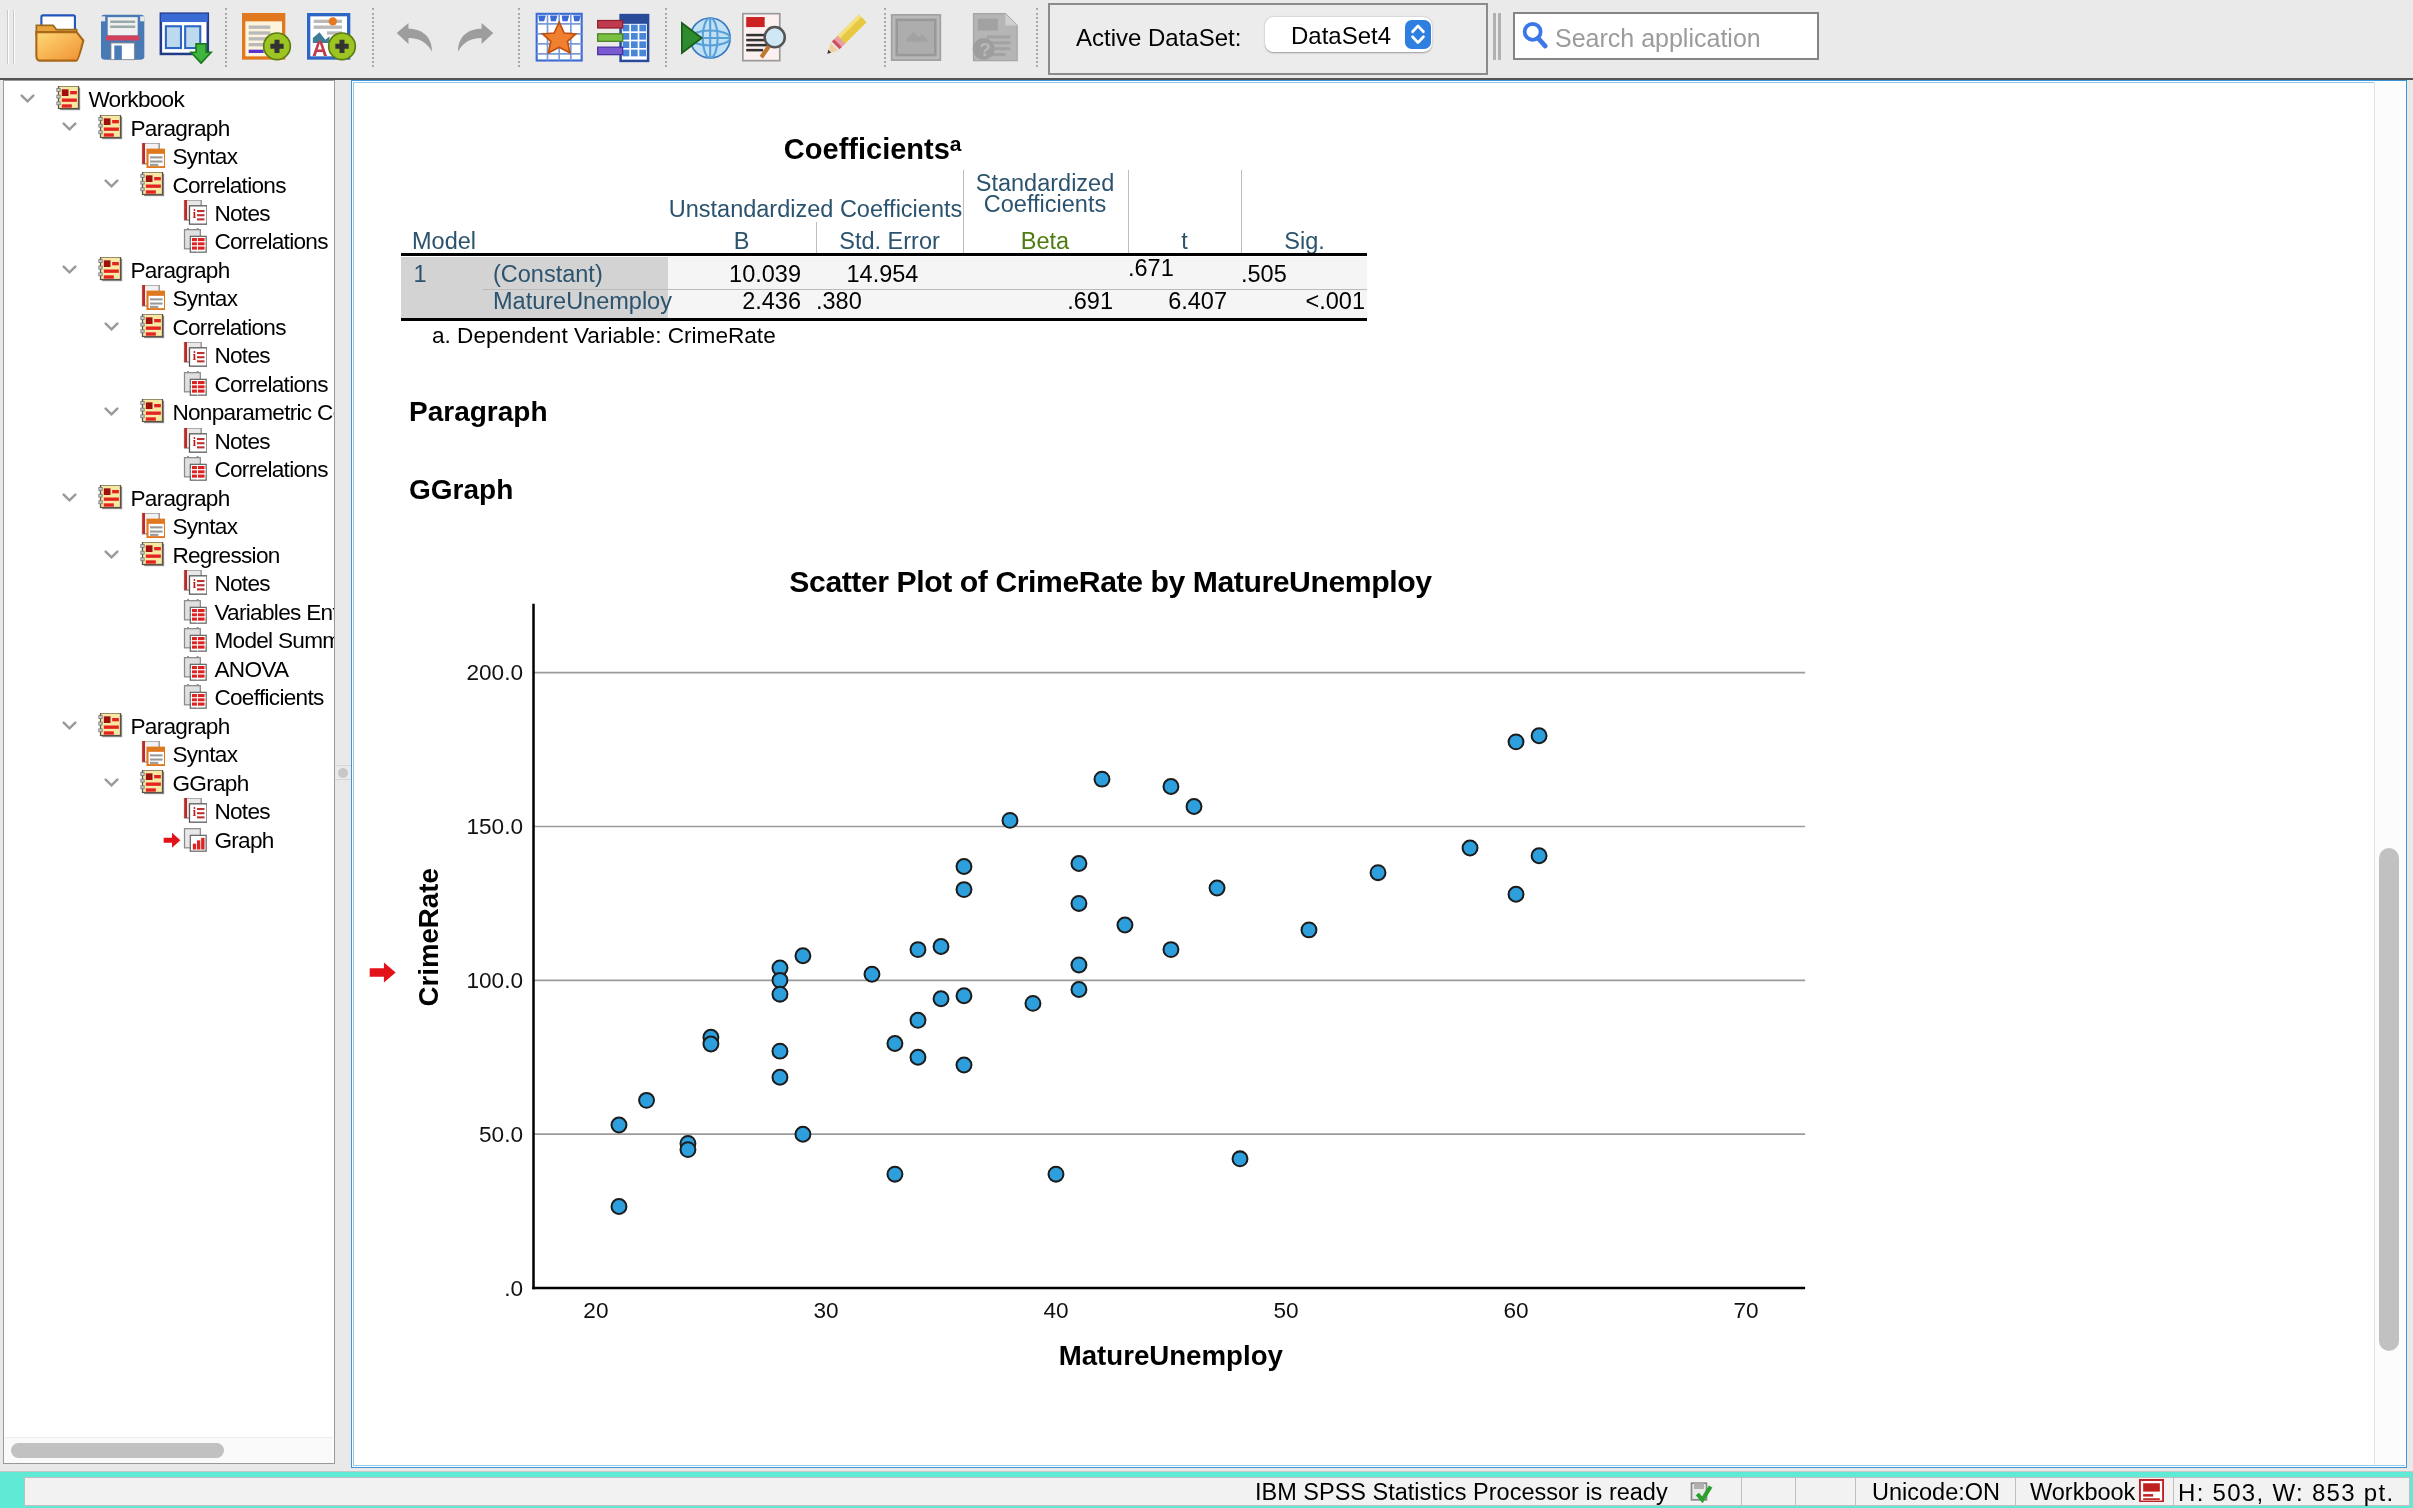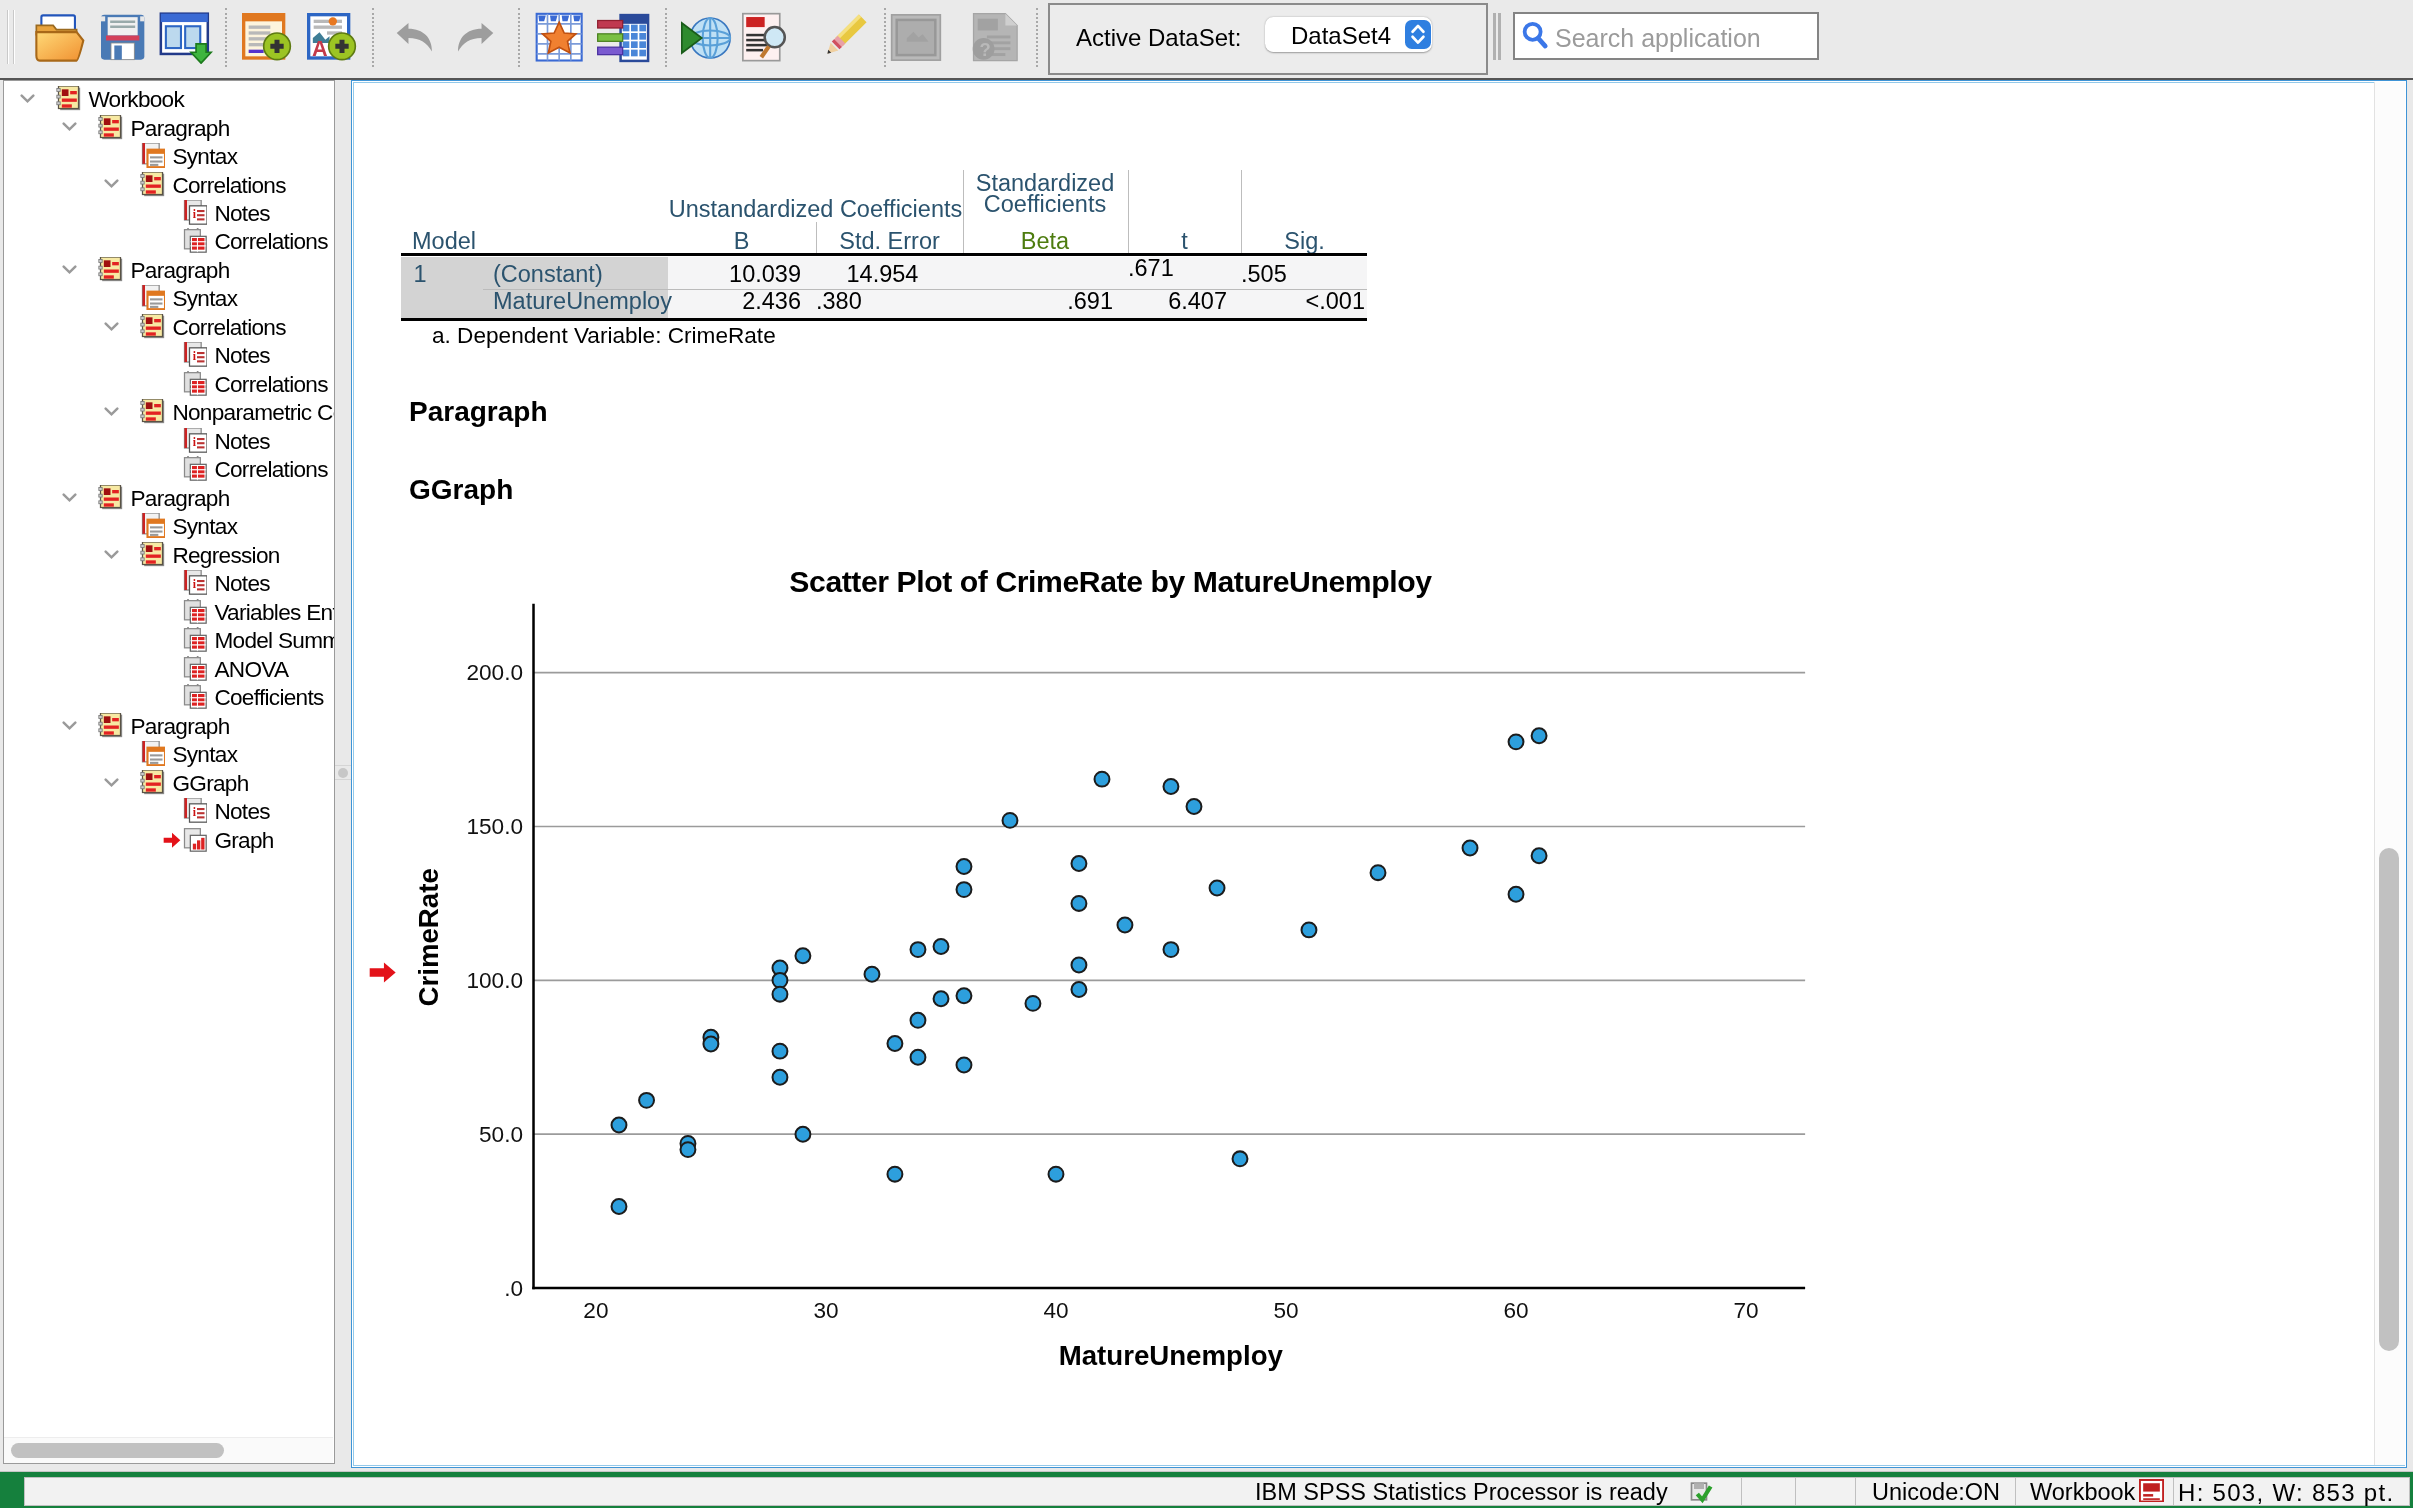--- a/index.html
+++ b/index.html
@@ -578,20 +578,21 @@
 </div>
 
 <div style="position:absolute;left:335px;top:765px;width:16px;height:15px;border-top:0.8px solid #d5d5d5;border-bottom:0.8px solid #d5d5d5"></div>
 <div style="position:absolute;left:338px;top:768px;width:10px;height:10px;background:#c7c7c7;border-radius:50%"></div>
 
 <div style="position:absolute;left:351px;top:80px;width:2056px;height:1388px;background:#fff;border:1.7px solid #3f94d6">
   <div style="position:absolute;left:0.8px;top:0.8px;right:0.8px;bottom:0.8px;border:0.8px solid #93c9ea"></div>
 </div>
 
 <div style="position:absolute;left:401px;top:126px;width:966px;height:243px;font-size:23.5px">
+  <div style="position:absolute;left:0;right:0;top:5.9px;text-align:center;font-size:29px;font-weight:bold;color:#000;right:22.6px!important">Coefficients<span style="font-size:21px;vertical-align:8.4px">a</span></div>
 
   <div style="position:absolute;left:562px;top:44px;width:0.8px;height:85px;background:#bdbdbd"></div>
   <div style="position:absolute;left:727px;top:44px;width:0.8px;height:85px;background:#bdbdbd"></div>
   <div style="position:absolute;left:840px;top:44px;width:0.8px;height:85px;background:#bdbdbd"></div>
   <div style="position:absolute;left:415px;top:96px;width:0.8px;height:32px;background:#bdbdbd"></div>
 
   <div style="position:absolute;left:267px;top:70px;width:295px;text-align:center;color:#2b536e">Unstandardized Coefficients</div>
   <div style="position:absolute;left:562px;top:47px;width:164px;text-align:center;color:#2b536e;line-height:21px">Standardized<br>Coefficients</div>
   <div style="position:absolute;left:11px;top:102px;color:#2b536e">Model</div>
   <div style="position:absolute;left:267px;top:102px;width:147px;text-align:center;color:#2b536e">B</div>
@@ -695,21 +696,21 @@
 <text x="1809.0" y="1572" text-anchor="middle" font-size="27" fill="#111">60</text>
 <text x="2083.5" y="1572" text-anchor="middle" font-size="27" fill="#111">70</text>
 <text x="1397" y="1628" text-anchor="middle" font-size="33" font-weight="bold" fill="#000">MatureUnemploy</text>
 <text x="522" y="1118" text-anchor="middle" font-size="33" font-weight="bold" fill="#000" transform="rotate(-90 522 1118)">CrimeRate</text>
 <polygon points="441,1155 458,1155 458,1148 472,1160 458,1172 458,1165 441,1165" fill="#e31219"></polygon>
 </svg>
 
 <div style="position:absolute;left:2374px;top:82px;width:31px;height:1383px;background:#fcfcfc;border-left:0.8px solid #e2e2e2"></div>
 <div style="position:absolute;left:2379px;top:848px;width:20px;height:503px;background:#c1c1c1;border-radius:10px"></div>
 
-<div style="position:absolute;left:0px;top:1471px;width:2413px;height:38px;background:#15803d;border-top:1.7px solid #c6c6c6">
+<div style="position:absolute;left:0px;top:1471px;width:2413px;height:38px;background:#5eead4;border-top:1.7px solid #c6c6c6">
   <div style="position:absolute;left:23.5px;top:5px;right:3.4px;height:28.5px;background:#f2f2f2;border:0.8px solid #c0c0c0"></div>
   <div style="position:absolute;left:1255px;top:6.7px;font-size:23.5px;color:#000">IBM SPSS Statistics Processor is ready</div>
   <svg style="position:absolute;left:1689px;top:6.7px" width="25" height="25" viewBox="0 0 30 30">
       <rect x="3" y="5" width="18" height="20" fill="#e8e8e8" stroke="#888" stroke-width="2"></rect>
       <rect x="6" y="5" width="12" height="7" fill="#b0b0b0"></rect>
       <path d="M10 18 l6 7 10 -16" fill="none" stroke="#2ca02c" stroke-width="5"></path>
     </svg>
   <div style="position:absolute;left:1741px;top:5px;width:0.8px;height:28.5px;background:#c0c0c0"></div>
   <div style="position:absolute;left:1795px;top:5px;width:0.8px;height:28.5px;background:#c0c0c0"></div>
   <div style="position:absolute;left:1855px;top:5px;width:0.8px;height:28.5px;background:#c0c0c0"></div>

